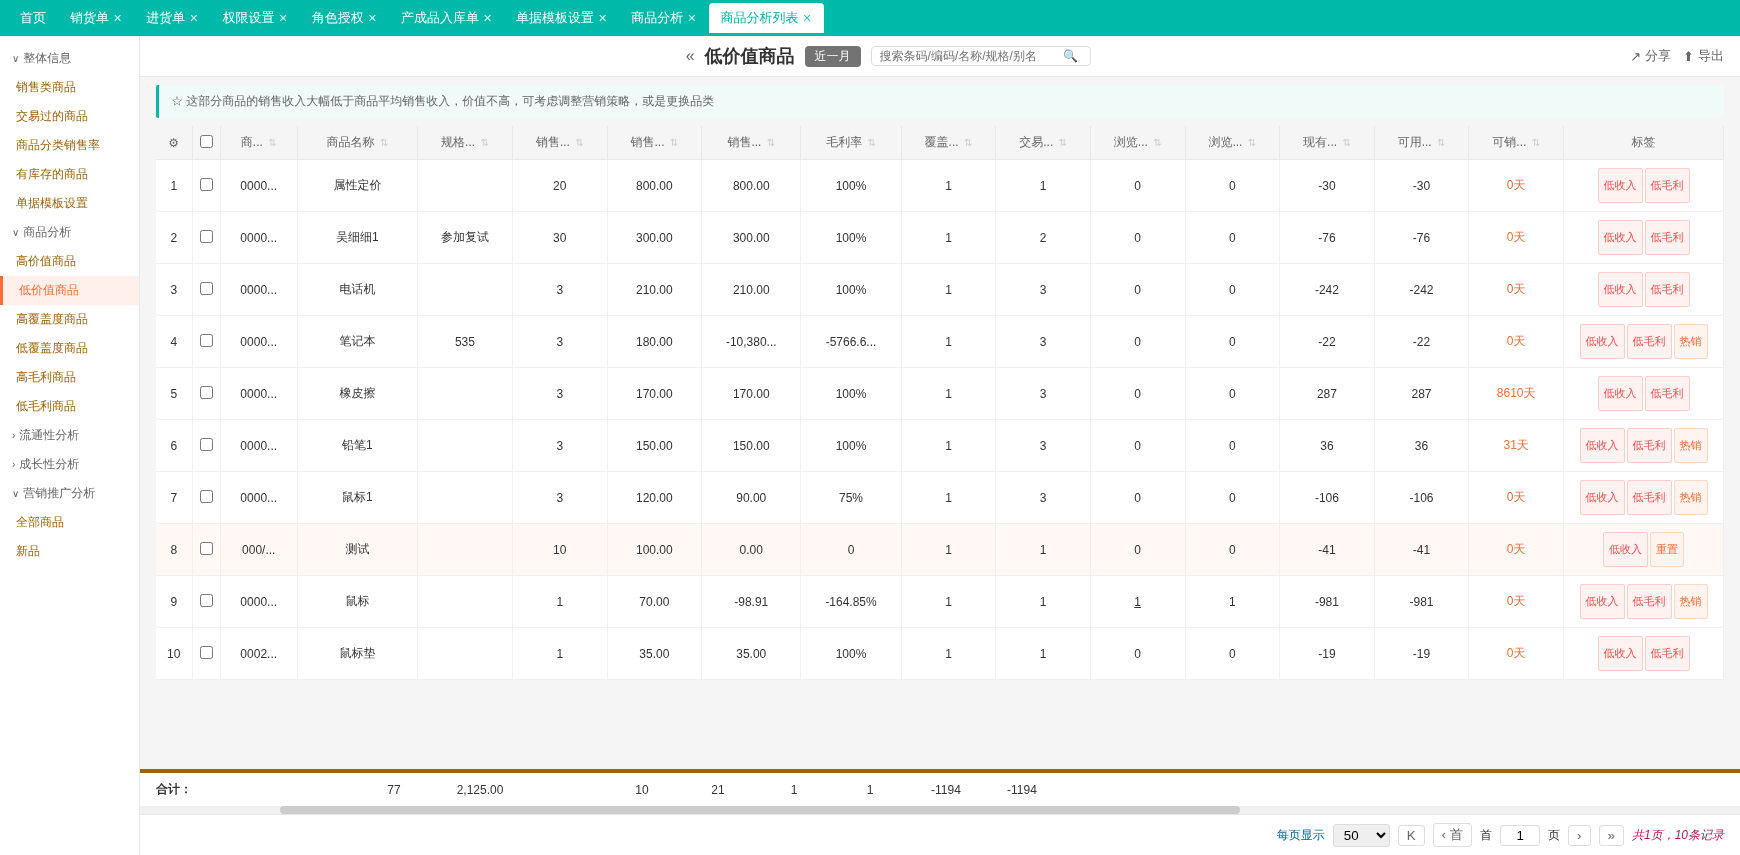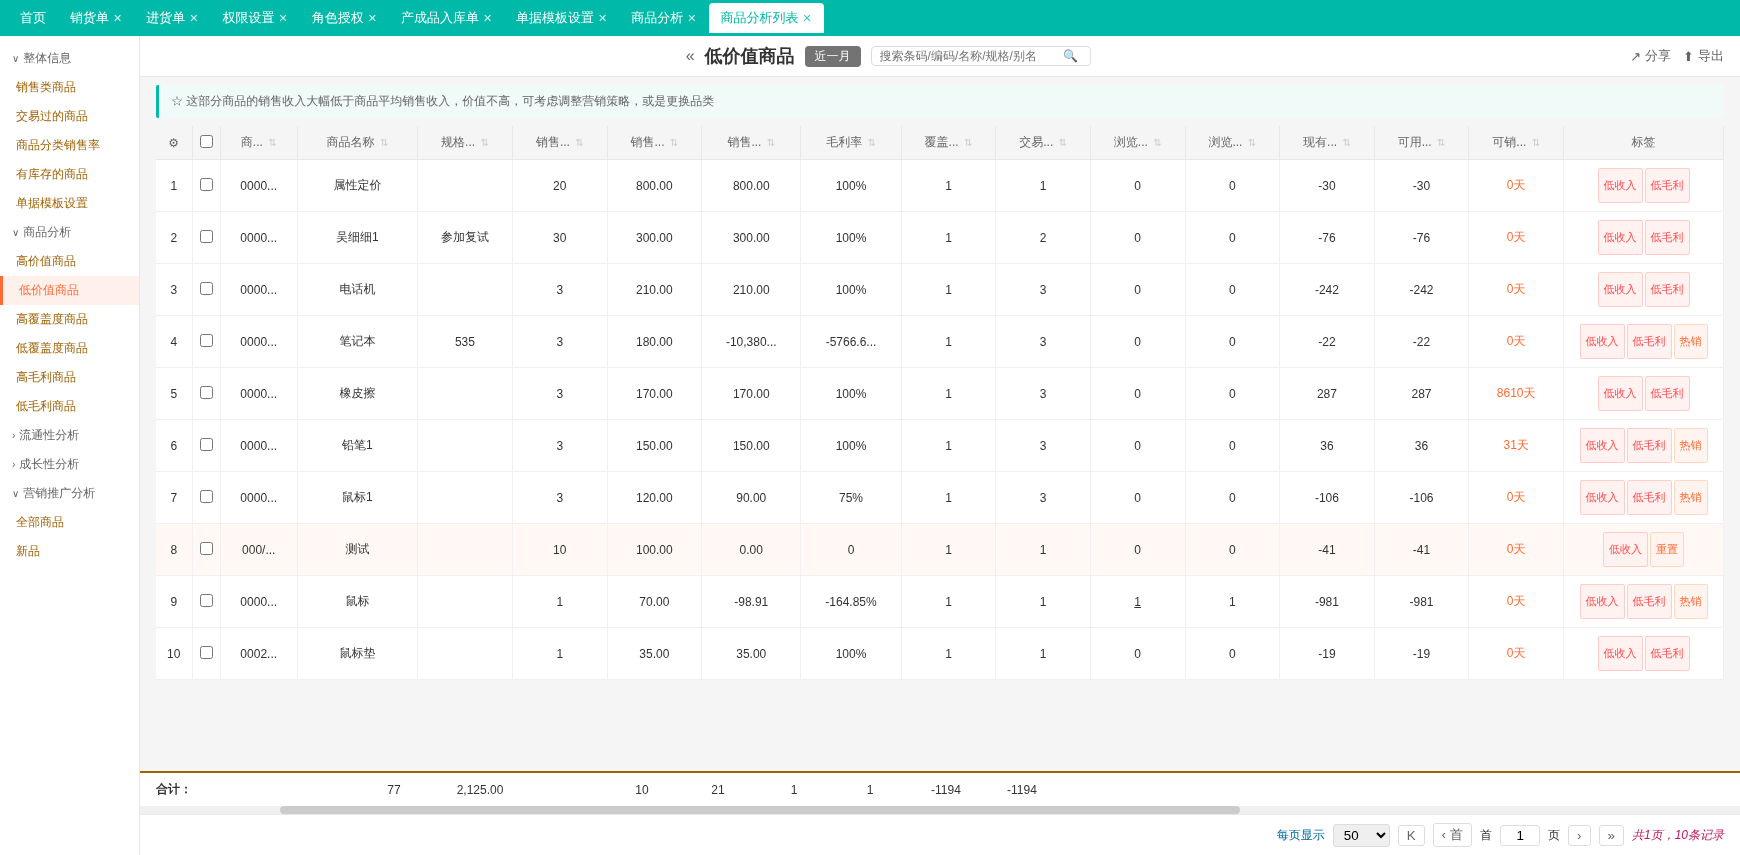--- a/index.html
+++ b/index.html
@@ -55,21 +55,21 @@
     th .sort-icon { color: #ccc; margin-left: 2px; font-size: 10px; }
     td { padding: 7px 6px; text-align: center; border-bottom: 1px solid #f0f0f0; border-right: 1px solid #f0f0f0; }
     tr.highlighted td { background: #fff8f5; }
     .tag { display: inline-block; padding: 9px 5px; border-radius: 2px; font-size: 11px; margin: 1px; }
     .tag-red { color: #ff4d4f; border: 1px solid #ffccc7; background: #fff2f0; }
     .tag-orange { color: #ff6b35; border: 1px solid #ffd8c0; background: #fff4ef; }
     .days-orange { color: #ff6b35; }
 
     
     .table-footer {
-      background: #fff; border-top: 2px solid #a16207; padding: 8px 16px; display: flex; align-items: center; gap: 16px;
+      background: #fff; border-top: 4px solid #a16207; padding: 8px 16px; display: flex; align-items: center; gap: 16px;
     }
     .total-label { font-weight: bold; color: #333; }
     .total-cell { padding: 0 10px; color: #333; }
 
     
     .pagination-bar {
       background: #fff; border-top: 1px solid #e8e8e8; padding: 8px 16px; display: flex; align-items: center; justify-content: flex-end; gap: 8px; font-size: 12px;
     }
     .page-size-label { color: #0369a1; }
     .page-size-select { border: 1px solid #ddd; padding: 2px 6px; border-radius: 3px; cursor: pointer; }

